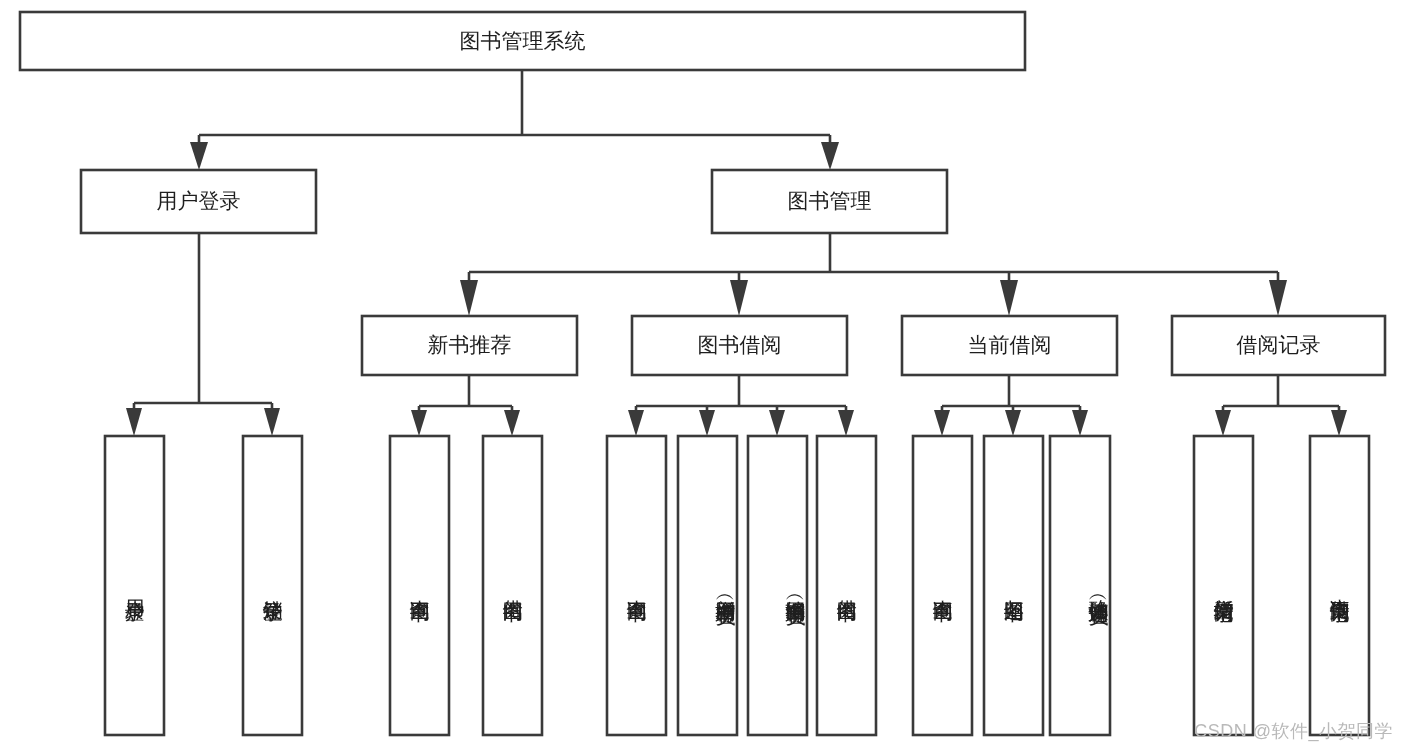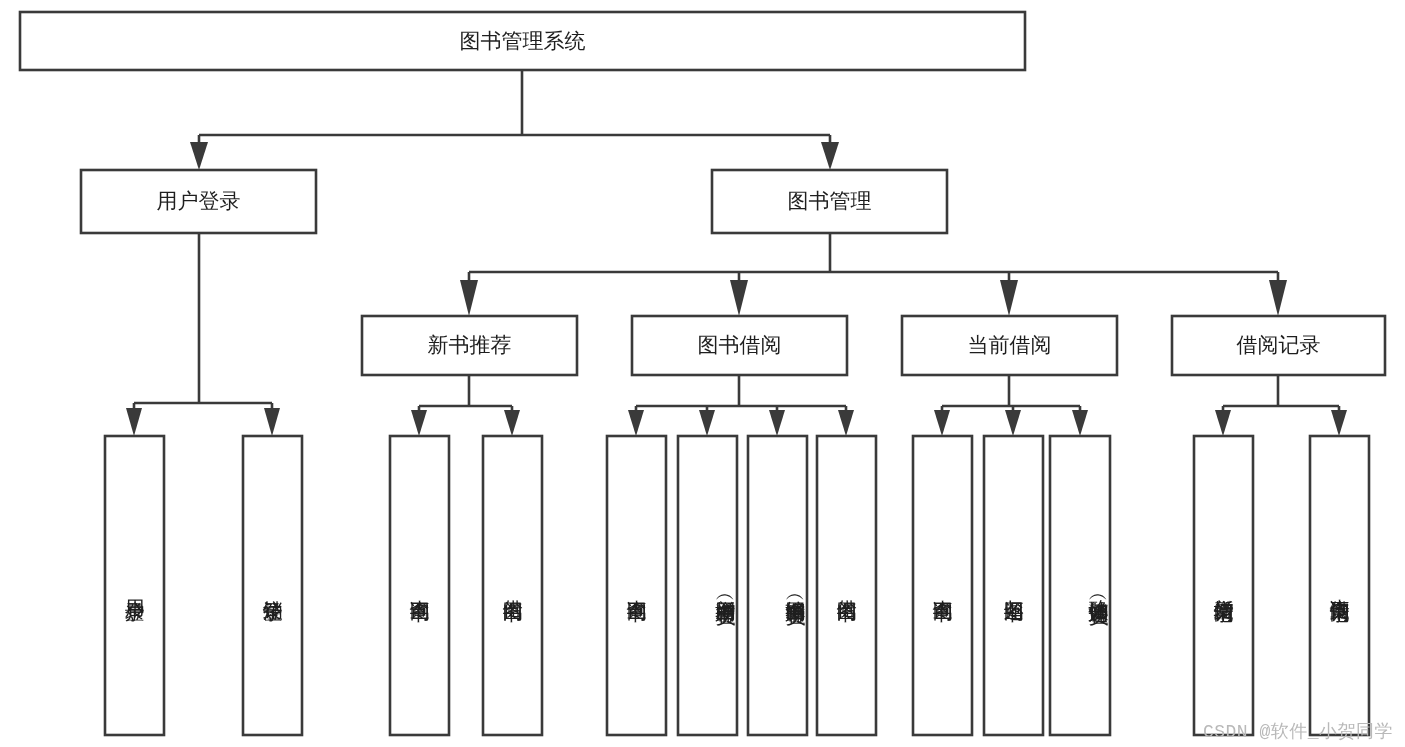--- a/index.html
+++ b/index.html
@@ -60,21 +60,21 @@
     line-height: 1.18;
     color: #1f1f1f;
     letter-spacing: 1px;
     white-space: nowrap;
     pointer-events: none;
   }
   .watermark {
     position: absolute;
     right: 12px;
     bottom: 4px;
-    font-family: Liberation Mono, monospace;
+    font-family: Liberation Sans, sans-serif;
     font-size: 18px;
     color: #b9b9b9;
     letter-spacing: 0.5px;
     white-space: nowrap;
   }
 </style>
 </head>
 <body>
 
 <div id="diagram-root">

